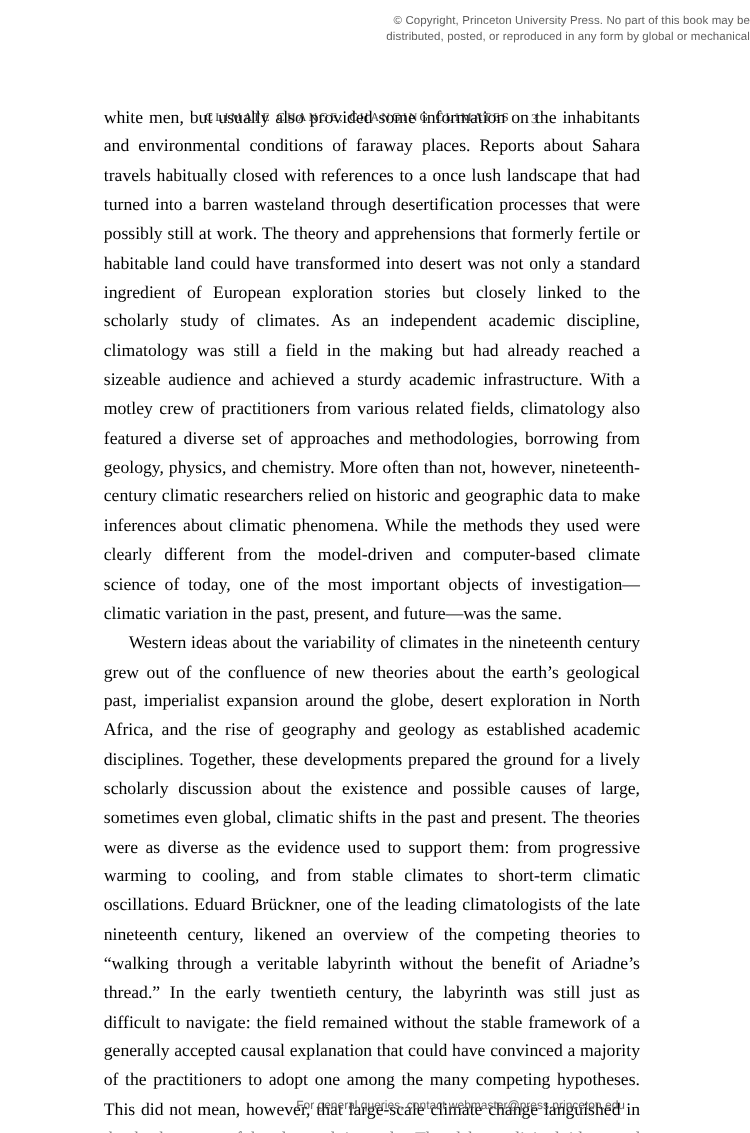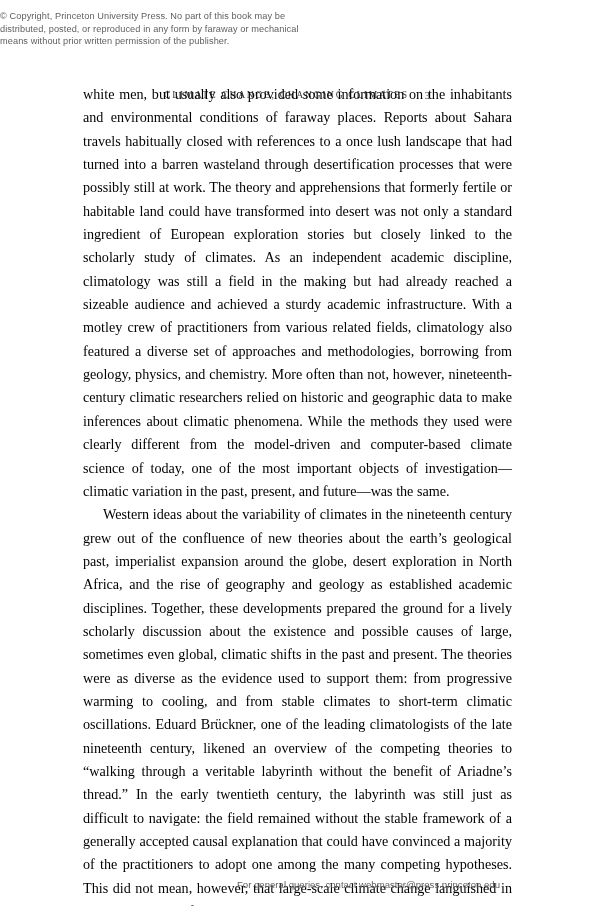--- a/index.html
+++ b/index.html
@@ -22,21 +22,21 @@
     height: 906px;
     box-sizing: border-box;
   }
 
   
   .copyright-notice {
     position: absolute;
     top: 10px;
     left: 0;
     width: 600px;
-    text-align: left;
+    text-align: right;
     font-family: "Liberation Sans", sans-serif;
     font-size: 9.2px;
     line-height: 12.6px;
     color: #5e5e5e;
     letter-spacing: 0.01em;
   }
   .copyright-notice .cline {
     display: block;
     white-space: nowrap;
   }
@@ -110,22 +110,21 @@
     white-space: nowrap;
   }
 </style>
 </head>
 <body>
 
 <div class="page">
 
   <div class="copyright-notice">
     <span class="cline">© Copyright, Princeton University Press. No part of this book may be</span>
-    <span class="cline">distributed, posted, or reproduced in any form by faraway or mechanical</span>
-    <span class="cline">means without prior written permission of the publisher.</span>
+    <span class="cline">distributed, posted, or reproduced in any form by global or mechanical</span>
   </div>
 
   <div class="running-head">
     <span class="rh-title">Climate Change, Changing Climates</span><span class="rh-folio">3</span>
   </div>
 
   <div class="textblock">
     <p class="para">white men, but usually also provided some information on the inhabitants and environmental conditions of faraway places. Reports about Sahara travels habitually closed with references to a once lush landscape that had turned into a barren wasteland through desertification processes that were possibly still at work. The theory and apprehensions that formerly fertile or habitable land could have transformed into desert was not only a standard ingredient of European exploration stories but closely linked to the scholarly study of climates. As an independent academic discipline, climatology was still a field in the making but had already reached a sizeable audience and achieved a sturdy academic infrastructure. With a motley crew of practitioners from various related fields, climatology also featured a diverse set of approaches and methodologies, borrowing from geology, physics, and chemistry. More often than not, however, nineteenth-century climatic researchers relied on historic and geographic data to make inferences about climatic phenomena. While the methods they used were clearly different from the model-driven and computer-based climate science of today, one of the most important objects of investigation—climatic variation in the past, present, and future—was the same.</p>
     <p class="para indent">Western ideas about the variability of climates in the nineteenth century grew out of the confluence of new theories about the earth’s geological past, imperialist expansion around the globe, desert exploration in North Africa, and the rise of geography and geology as established academic disciplines. Together, these developments prepared the ground for a lively scholarly discussion about the existence and possible causes of large, sometimes even global, climatic shifts in the past and present. The theories were as diverse as the evidence used to support them: from progressive warming to cooling, and from stable climates to short-term climatic oscillations. Eduard Brückner, one of the leading climatologists of the late nineteenth century, likened an overview of the competing theories to “walking through a veritable labyrinth without the benefit of Ariadne’s thread.” In the early twentieth century, the labyrinth was still just as difficult to navigate: the field remained without the stable framework of a generally accepted causal explanation that could have convinced a majority of the practitioners to adopt one among the many competing hypotheses. This did not mean, however, that large-scale climate change languished in the back pages of barely read journals. The debate elicited ideas and terminology that had already left the confines of academia and started to inspire public concerns over the possibility of environmental decline or even future climatic catastrophes that could destabilize colonial and even metropolitan economies and polities. Magazines published hyperbolic warnings of impending climatic doom, science fiction writers used climate change as both a setting and a plot device, philosophers ruminated on the connections between</p>
   </div>

